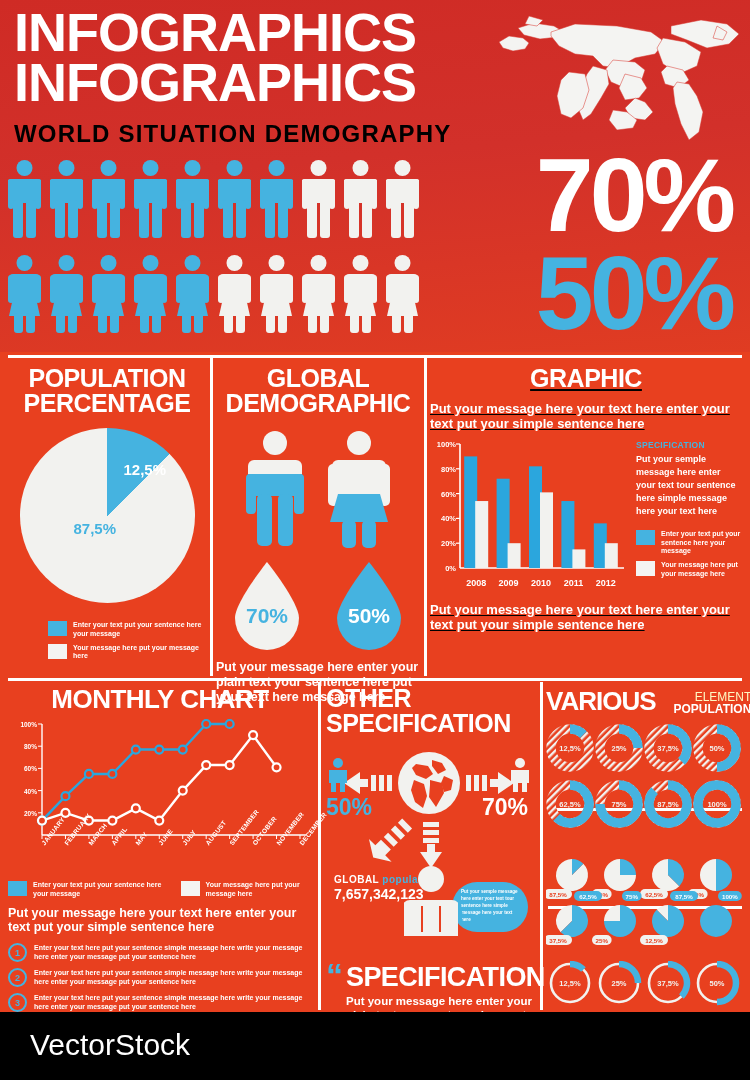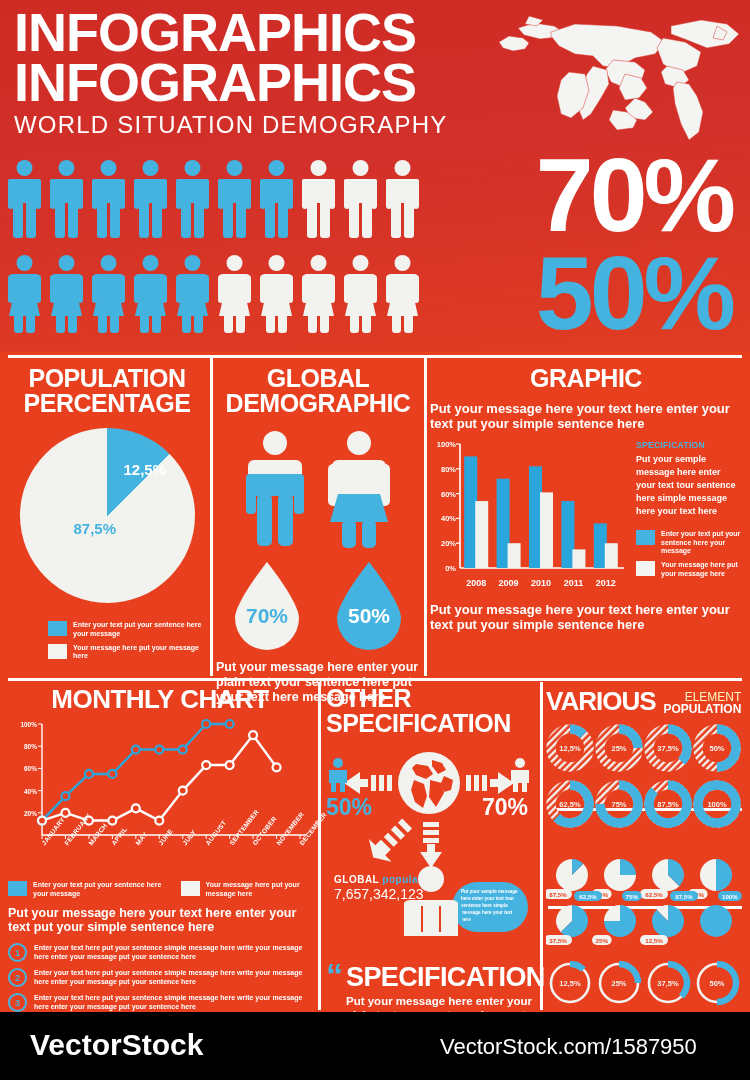--- a/index.html
+++ b/index.html
@@ -6,21 +6,21 @@
   body{font-family:"Liberation Sans",sans-serif;-webkit-font-smoothing:antialiased;}
   #page{position:relative;width:750px;height:1080px;background:#e8401f;overflow:hidden;}
 
   
   .hero{position:absolute;left:0;top:0;width:750px;height:352px;
         background:linear-gradient(175deg,#cf2b25 0%,#d2302a 45%,#e03c22 100%);}
   .title-wrap{position:absolute;left:14px;top:8px;}
   .t1,.t2{color:#fff;font-weight:900;letter-spacing:-1px;line-height:.92;}
   .t1{font-size:54px;}
   .t2{font-size:54px;}
-  .t3{color:#ffffff;font-weight:400;font-size:24px;letter-spacing:1.2px;margin-top:4px;}
+  .t3{color:#000000;font-weight:700;font-size:24px;letter-spacing:1.2px;margin-top:13px;}
 
   .worldmap{position:absolute;left:485px;top:12px;width:255px;height:130px;}
 
   .bignum{position:absolute;right:18px;font-weight:900;font-size:104px;line-height:.88;letter-spacing:-4px;}
   .bignum.n70{top:150px;color:#fff;}
   .bignum.n50{top:248px;color:#45b3e0;}
 
   .people-row{position:absolute;left:8px;display:flex;gap:9px;}
   .prow1{top:160px;}
   .prow2{top:255px;}
@@ -49,21 +49,21 @@
           transform-origin:left top;transform:rotate(-52deg);white-space:nowrap;position:absolute;}
 
   
   .num-item{display:flex;gap:7px;margin-bottom:6px;align-items:flex-start;}
   .num-circ{flex:0 0 15px;width:15px;height:15px;border-radius:50%;border:2px solid #45b3e0;
             color:#45b3e0;font-size:9px;font-weight:900;display:flex;align-items:center;justify-content:center;}
   .num-txt{color:#fff;font-size:7px;font-weight:700;line-height:1.3;}
 
   
   .footer{position:absolute;left:0;top:1012px;width:750px;height:68px;background:#000;}
-  .fl{position:absolute;left:30px;top:16px;color:#fff;font-size:30px;font-weight:700;}
+  .fl{position:absolute;left:30px;top:16px;color:#fff;font-size:30px;font-weight:400;}
   .fr{position:absolute;left:440px;top:22px;color:#fff;font-size:22px;font-weight:400;}
 
   .drop{position:relative;width:84px;height:92px;}
   .dlabel{position:absolute;width:100%;text-align:center;top:46px;font-size:21px;font-weight:900;}
 </style>
 </head>
 <body>
 
 <div id="page">
 
@@ -355,21 +355,21 @@
         <svg width="84" height="92" viewBox="0 0 84 92">
             <path d="M42 4 C42 4 10 44 10 60 a32 32 0 0 0 64 0 C74 44 42 4 42 4z" fill="#45b3e0"></path>
           </svg>
         <div class="dlabel" style="color:#fff;">50%</div>
       </div>
     </div>
 
     <div class="body-txt" style="font-size:12.5px;margin-top:10px;text-align:left;">Put your message here enter your plain text your sentence here put your text here message here</div>
   </div>
 
-  <div class="panel" style="left:430px;top:366px;width:312px;">
+  <div class="panel" style="left:430px;top:366px;width:312px;text-decoration:underline;">
     <div class="ptitle" style="font-size:25px;">GRAPHIC</div>
 
     <div class="body-txt" style="font-size:13px;margin-top:10px;">Put your message here your text here enter your text put your simple sentence here</div>
 
     <div style="position:relative;height:150px;margin-top:8px;">
 
       <div id="barchart" style="position:absolute;left:0;top:0;width:198px;height:150px;"><svg width="198" height="150" viewBox="0 0 198 150">
             <text x="26" y="131" fill="#fff" font-size="7.5" font-weight="800" text-anchor="end" font-family="Liberation Sans">0%</text>
             <text x="26" y="106.2" fill="#fff" font-size="7.5" font-weight="800" text-anchor="end" font-family="Liberation Sans">20%</text>
             <line x1="26" y1="103.2" x2="30" y2="103.2" stroke="#fff" stroke-width="1.2"></line>
@@ -561,21 +561,21 @@
         <rect x="3" y="23" width="5" height="11" fill="#f2f2ef"></rect>
         <rect x="12" y="23" width="5" height="11" fill="#f2f2ef"></rect>
       </svg>
       <div style="position:absolute;left:156px;top:48px;color:#fff;font-size:23px;font-weight:900;">70%</div>
 
       <div style="position:absolute;left:8px;top:128px;">
         <div style="color:#fff;font-size:10px;font-weight:900;letter-spacing:.5px;">
           <span>GLOBAL</span>
           <span style="color:#45b3e0;">population</span>
         </div>
-        <div style="color:#fff;font-size:14px;font-weight:400;margin-top:1px;">7,657,342,123</div>
+        <div style="color:#fff;font-size:14px;font-weight:700;margin-top:1px;">7,657,342,123</div>
       </div>
 
       <div style="position:absolute;left:126px;top:136px;width:76px;height:50px;background:#45b3e0;border-radius:26px;">
         <div style="color:#fff;font-size:4.6px;font-weight:800;line-height:1.5;padding:7px 9px;">Put your semple message here enter your text tour sentence here simple message here your text here</div>
         <div style="position:absolute;left:-8px;top:26px;width:0;height:0;border:9px solid transparent;border-right-color:#45b3e0;"></div>
       </div>
 
       <svg style="position:absolute;left:78px;top:120px;" width="54" height="70" viewBox="0 0 54 70">
         <circle cx="27" cy="13" r="13" fill="#f2f2ef"></circle>
         <path d="M6 34 h42 a8 8 0 0 1 8 8 v28 h-58 v-28 a8 8 0 0 1 8 -8z" fill="#f2f2ef"></path>
@@ -586,21 +586,21 @@
 
     <div style="position:relative;margin-top:26px;">
       <span style="position:absolute;left:0px;top:-4px;color:#45b3e0;font-size:34px;font-weight:900;line-height:1;">“</span>
       <div style="color:#fff;font-size:27px;font-weight:900;padding-left:20px;letter-spacing:-.6px;">SPECIFICATION</div>
       <div class="body-txt" style="font-size:11.5px;padding-left:20px;margin-top:2px;">Put your message here enter your plain text your sentence here put your text here message here</div>
       <span style="position:absolute;right:4px;bottom:-14px;color:#45b3e0;font-size:34px;font-weight:900;line-height:1;">”</span>
     </div>
   </div>
 
   <div class="panel" style="left:546px;top:686px;width:198px;">
-    <div style="display:flex;align-items:flex-end;gap:8px;">
+    <div style="display:flex;align-items:flex-end;gap:18px;">
       <div style="color:#fff;font-size:26px;font-weight:900;letter-spacing:-1px;">VARIOUS</div>
       <div style="line-height:.95;margin-bottom:2px;">
         <div style="color:#fef9c3;font-size:12px;font-weight:400;text-align:right;">ELEMENT</div>
         <div style="color:#fff;font-size:12px;font-weight:900;">POPULATION</div>
       </div>
     </div>
 
     <div id="donut-grid" style="margin-top:6px;"><svg width="196" height="118" viewBox="0 0 196 118">
     <defs>
             <pattern id="hatch" width="5" height="5" patternTransform="rotate(45)" patternUnits="userSpaceOnUse">
@@ -734,15 +734,14 @@
           <path d="M 122 55 A 19 19 0 1 1 108.56497115745559 60.5649711574556" fill="none" stroke="#45b3e0" stroke-width="6.5"></path>
           <text x="122" y="77" fill="#f2f2ef" font-size="7.5" font-weight="900" text-anchor="middle" font-family="Liberation Sans">87,5%</text>
           <circle cx="171" cy="74" r="19" fill="none" stroke="#f2f2ef" stroke-width="2.6"></circle>
           <circle cx="171" cy="74" r="19" fill="none" stroke="#45b3e0" stroke-width="6.5"></circle>
           <text x="171" y="77" fill="#f2f2ef" font-size="7.5" font-weight="900" text-anchor="middle" font-family="Liberation Sans">100%</text>
         </svg></div>
   </div>
 
   <div class="footer">
     <div class="fl">VectorStock</div>
-    <div class="fr">VectorStock.com/1587950</div>
   </div>
 </div>
 
 </body></html>

